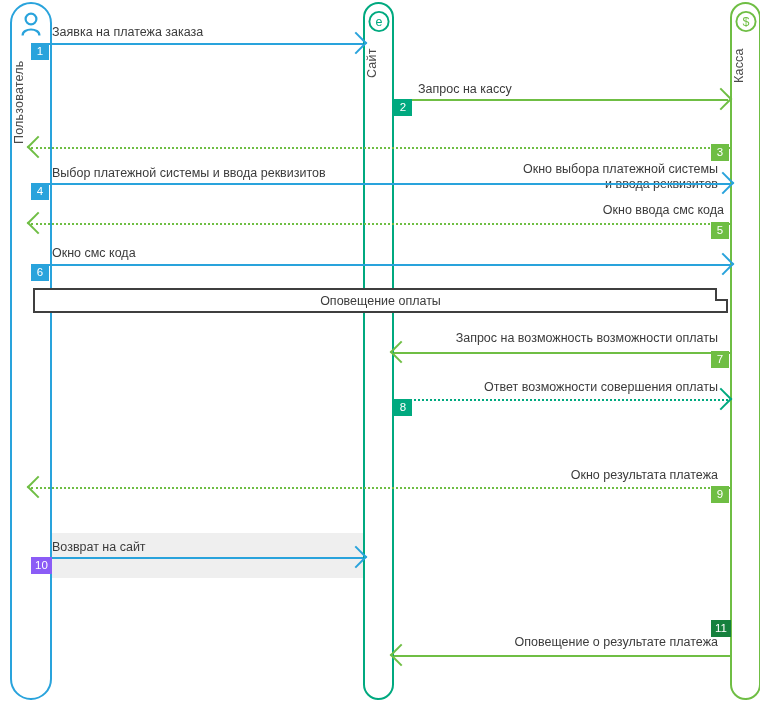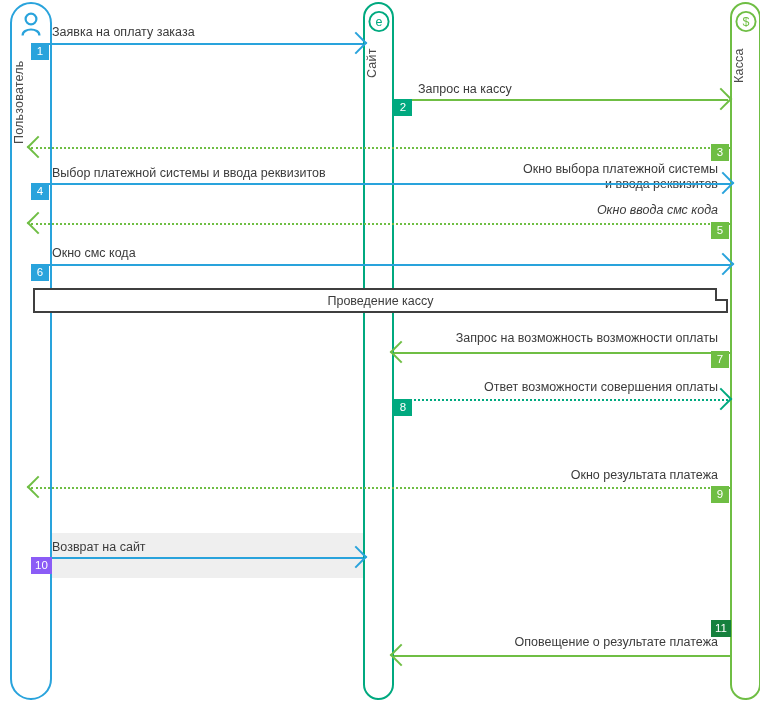--- a/index.html
+++ b/index.html
@@ -86,21 +86,21 @@
         <text x="11.5" y="16.4" font-family="Liberation Sans, sans-serif" font-size="12.5" fill="#6fbe44" text-anchor="middle">$</text>
       </svg>
     </span>
     <span class="lane-label" style="top:34px;height:56px;">Касса</span>
   </div>
 
   <div class="msg c-user" style="left:31px;top:43px;width:332px;">
     <div class="line solid"></div>
     <div class="arrowhead right"></div>
   </div>
-  <div class="msg-label" style="left:52px;top:25px;">Заявка на оплату заказа</div>
+  <div class="msg-label" style="left:52px;top:25px;">Заявка на платежа заказа</div>
   <div class="badge" style="left:31px;top:43px;background:#29a3dc;">1</div>
 
   <div class="msg c-green" style="left:394px;top:99px;width:334px;">
     <div class="line solid"></div>
     <div class="arrowhead right"></div>
   </div>
   <div class="msg-label" style="left:418px;top:82px;">Запрос на кассу</div>
   <div class="badge" style="left:394px;top:99px;background:#00a97f;">2</div>
 
   <div class="msg c-green" style="left:31px;top:147px;width:699px;">
@@ -117,33 +117,33 @@
     <div class="line solid"></div>
     <div class="arrowhead right"></div>
   </div>
   <div class="msg-label" style="left:52px;top:166px;text-align:right;">Выбор платежной системы и ввода реквизитов</div>
   <div class="badge" style="left:31px;top:183px;background:#29a3dc;">4</div>
 
   <div class="msg c-green" style="left:31px;top:223px;width:699px;">
     <div class="line dotted"></div>
     <div class="arrowhead left"></div>
   </div>
-  <div class="msg-label right" style="right:42px;top:203px;font-style:italic;">Окно ввода смс кода</div>
+  <div class="msg-label right" style="right:36px;top:203px;">Окно ввода смс кода</div>
   <div class="badge" style="left:711px;top:222px;background:#6fbe44;">5</div>
 
   <div class="msg c-user" style="left:31px;top:264px;width:699px;">
     <div class="line solid"></div>
     <div class="arrowhead right"></div>
   </div>
   <div class="msg-label" style="left:52px;top:246px;">Окно смс кода</div>
   <div class="badge" style="left:31px;top:264px;background:#29a3dc;">6</div>
 
   <div class="note" style="left:33px;top:288px;width:695px;height:25px;">
     <span class="fold"></span>
-    <span class="txt">Проведение кассу</span>
+    <span class="txt">Оповещение оплаты</span>
   </div>
 
   <div class="msg c-green" style="left:394px;top:352px;width:336px;">
     <div class="line solid"></div>
     <div class="arrowhead left"></div>
   </div>
   <div class="msg-label right" style="right:42px;top:331px;">Запрос на возможность возможности оплаты</div>
   <div class="badge" style="left:711px;top:351px;background:#6fbe44;">7</div>
 
   <div class="msg c-teal" style="left:394px;top:399px;width:334px;">

